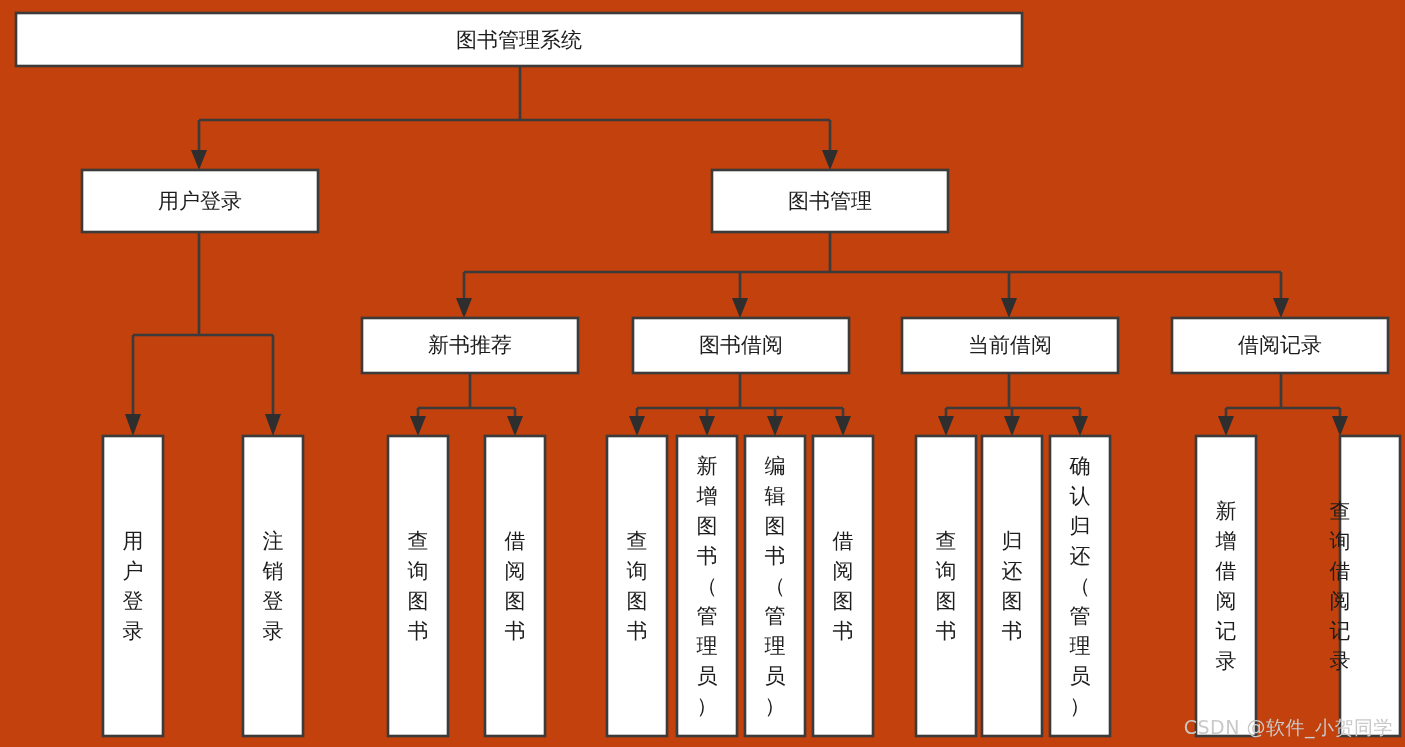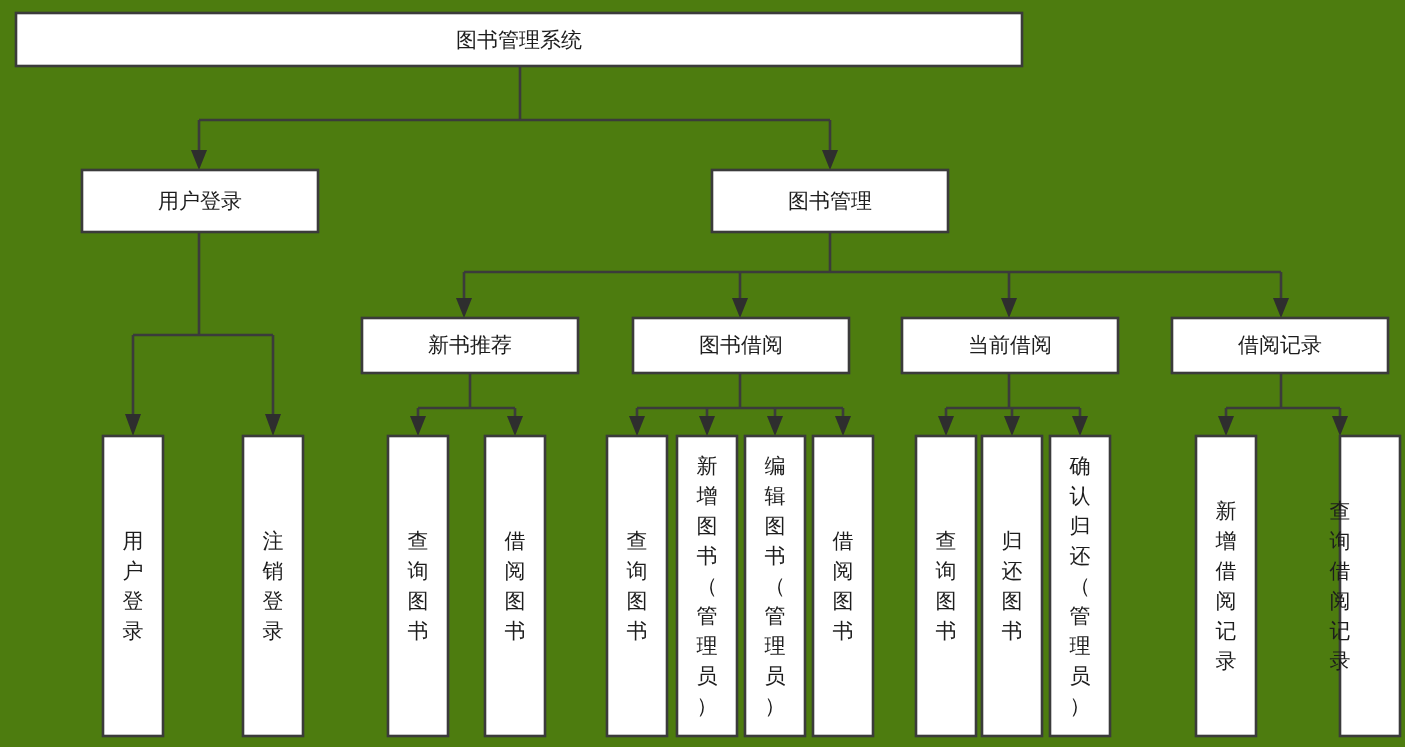--- a/index.html
+++ b/index.html
@@ -11,21 +11,21 @@
   body {
     width: 1405px;
     height: 747px;
     font-family: "DejaVu Sans", "Liberation Sans", sans-serif;
     overflow: hidden;
   }
   #diagram-root {
     position: relative;
     width: 1405px;
     height: 747px;
-    background: #4d7c0f;
+    background: #c2410c;
   }
   svg.diagram-canvas {
     position: absolute;
     top: 0;
     left: 0;
     width: 1405px;
     height: 747px;
     display: block;
   }
   .node-box {
@@ -218,13 +218,14 @@
         <rect class="node-box" x="1196" y="436" width="60" height="300"></rect>
         <text class="node-label-v" x="1226" y="492"><tspan x="1226" y="518">新</tspan><tspan x="1226" y="548">增</tspan><tspan x="1226" y="578">借</tspan><tspan x="1226" y="608">阅</tspan><tspan x="1226" y="638">记</tspan><tspan x="1226" y="668">录</tspan></text>
       </g>
       <g>
         <rect class="node-box" x="1340" y="436" width="60" height="300"></rect>
         <text class="node-label-v" x="1340" y="492"><tspan x="1340" y="518">查</tspan><tspan x="1340" y="548">询</tspan><tspan x="1340" y="578">借</tspan><tspan x="1340" y="608">阅</tspan><tspan x="1340" y="638">记</tspan><tspan x="1340" y="668">录</tspan></text>
       </g>
     </g>
   </svg>
 
+  <div class="watermark-text">CSDN @软件_小贺同学</div>
 </div>
 
 </body></html>

